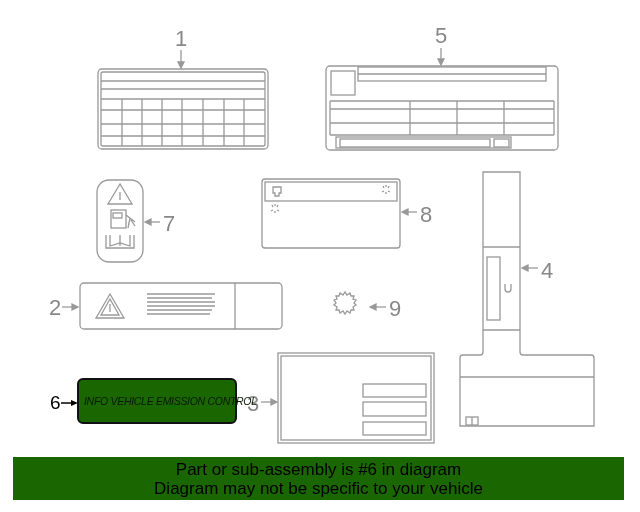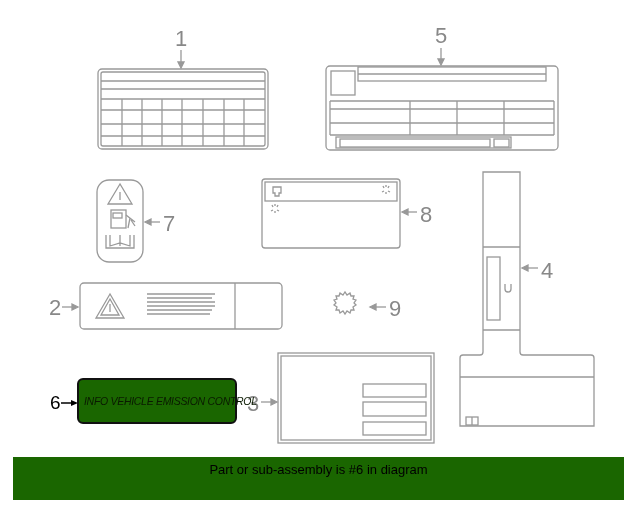--- a/index.html
+++ b/index.html
@@ -2,21 +2,21 @@
 <html><head>
 <meta charset="utf-8">
 <style>
   html, body { margin:0; padding:0; background:#ffffff; }
   body { width:640px; height:512px; position:relative; overflow:hidden; font-family:"Liberation Sans", sans-serif; }
   .callout { position:absolute; color:#888; font-size:22px; line-height:22px; font-family:"Liberation Sans", sans-serif; }
   svg.diagram { position:absolute; left:0; top:0; }
   .part6 { position:absolute; left:77px; top:378px; width:160px; height:46px; background:#1a6600; border:2px solid #111; border-radius:6px; box-sizing:border-box; }
   .part6-text { position:absolute; left:84px; top:395px; font-size:10.5px; color:#0a1a00; white-space:nowrap; letter-spacing:-0.3px;font-style:italic; }
   .callout6 { position:absolute; left:50px; top:393px; color:#000; font-size:19px; line-height:19px; }
-  .banner { position:absolute; left:13px; top:457px; width:611px; height:43px; background:#1a6600; text-align:center; color:#000; font-size:13px; line-height:19px; padding-top:3px; box-sizing:border-box; }
+  .banner { position:absolute; left:13px; top:457px; width:611px; height:43px; background:#1a6600; text-align:center; color:#000; font-size:17px; line-height:19px; padding-top:3px; box-sizing:border-box; }
 </style>
 </head>
 <body>
 
 <svg class="diagram" width="640" height="512">
   <g fill="none" stroke="#999" stroke-width="1.3">
 
     <g>
       <rect x="98" y="69" width="170" height="80" rx="4"></rect>
       <rect x="101" y="72" width="164" height="74" rx="2"></rect>
@@ -139,13 +139,14 @@
 <div class="callout6">6</div>
 <svg style="position:absolute;left:0;top:0;" width="640" height="512">
   <line x1="61" y1="403" x2="75" y2="403" stroke="#000" stroke-width="1.5"></line>
   <path d="M71 400 L78 403 L71 406 Z" fill="#000"></path>
 </svg>
 <div class="part6"></div>
 <div class="part6-text">INFO VEHICLE EMISSION CONTROL</div>
 
 <div class="banner">
   <div>Part or sub-assembly is #6 in diagram</div>
+  <div>Diagram may not be specific to your vehicle</div>
 </div>
 
 </body></html>

